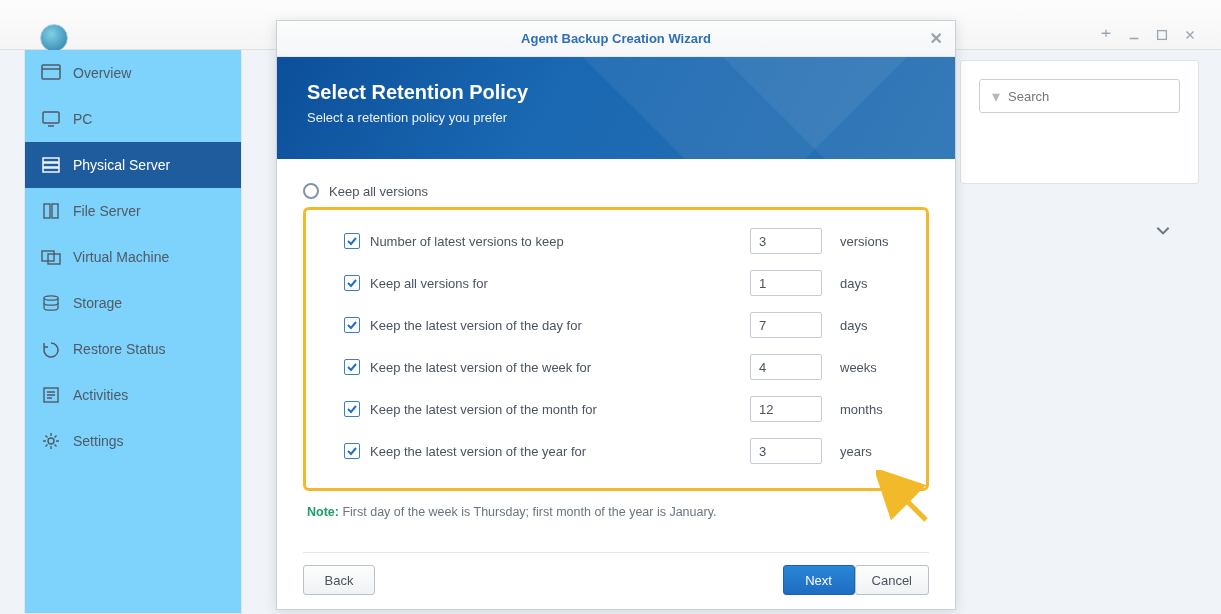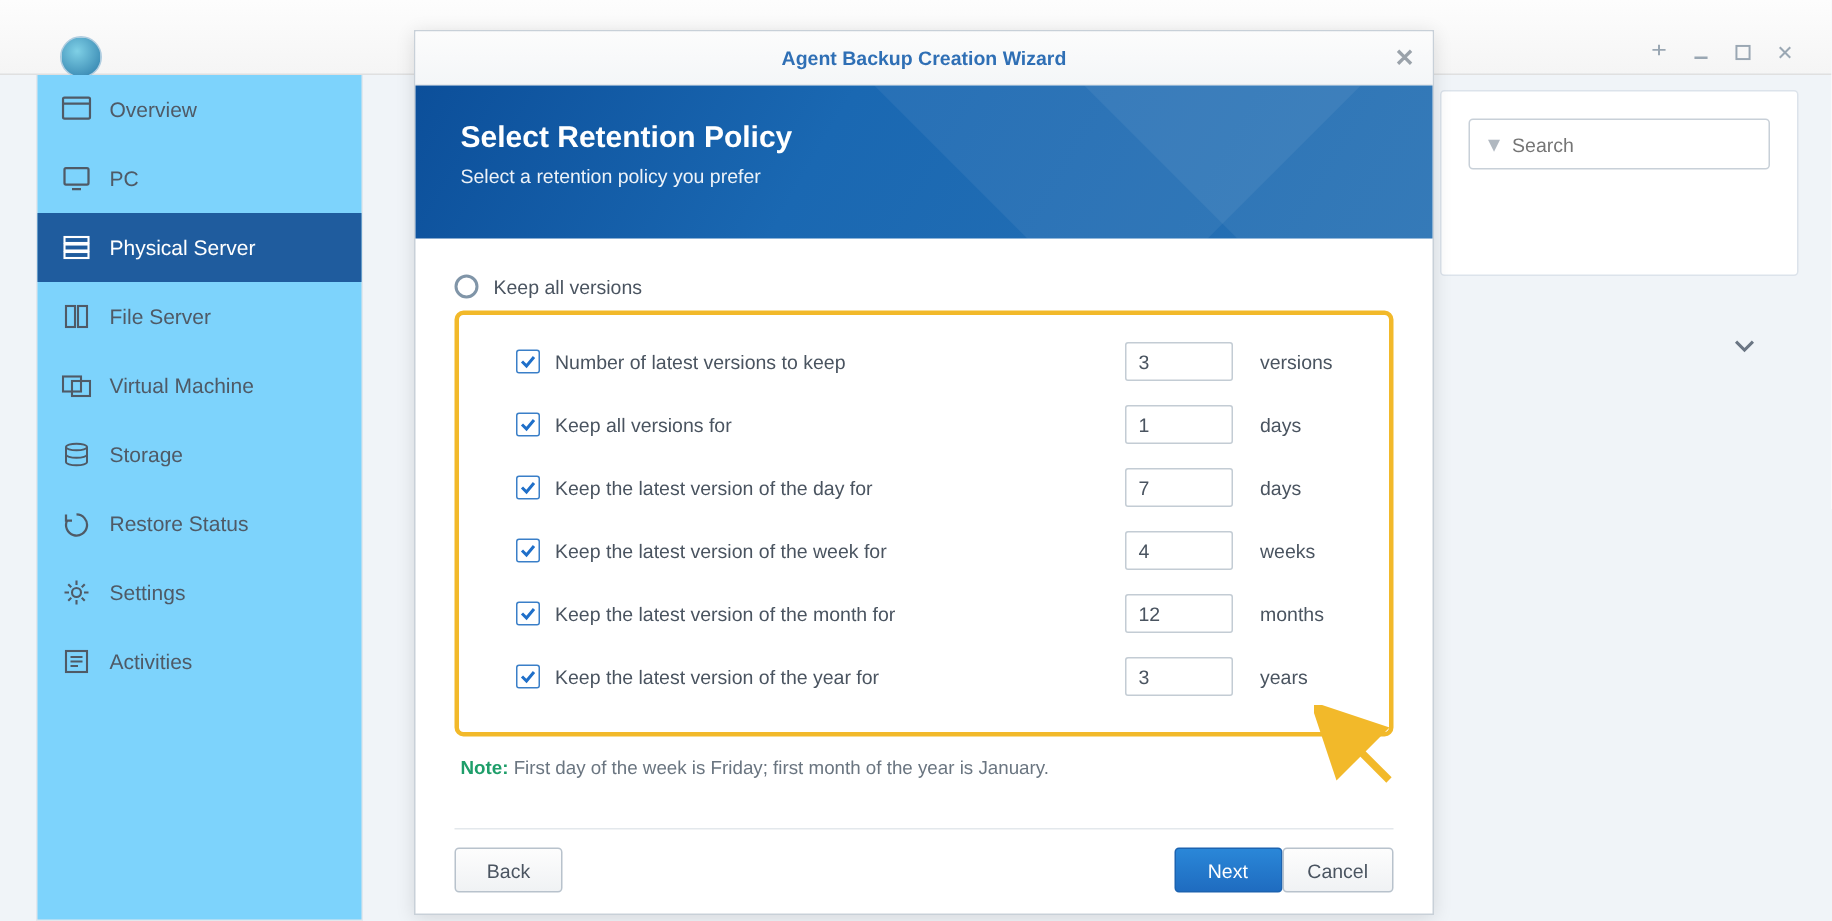--- a/index.html
+++ b/index.html
@@ -215,34 +215,34 @@
       <svg width="20" height="18" viewBox="0 0 20 18">
           <path d="M10 3a7 7 0 1 1-6.3 4" fill="none" stroke="currentColor" stroke-width="1.5"></path>
           <path d="M3 3v4h4" fill="none" stroke="currentColor" stroke-width="1.5"></path>
         </svg>
     </span>
     <span>Restore Status</span>
   </div>
   <div class="side-item">
     <span class="side-icon">
       <svg width="20" height="18" viewBox="0 0 20 18">
+          <rect x="3" y="2" width="14" height="14" fill="none" stroke="currentColor" stroke-width="1.4"></rect>
+          <path d="M6 6h8M6 9h8M6 12h5" stroke="currentColor" stroke-width="1.3"></path>
+        </svg>
+    </span>
+    <span>Activities</span>
+  </div>
+  <div class="side-item">
+    <span class="side-icon">
+      <svg width="20" height="18" viewBox="0 0 20 18">
           <circle cx="10" cy="9" r="3" fill="none" stroke="currentColor" stroke-width="1.4"></circle>
           <path d="M10 1v3M10 14v3M2 9h3M15 9h3M4.5 3.5l2 2M13.5 12.5l2 2M15.5 3.5l-2 2M6.5 12.5l-2 2" stroke="currentColor" stroke-width="1.4"></path>
         </svg>
     </span>
     <span>Settings</span>
-  </div>
-  <div class="side-item">
-    <span class="side-icon">
-      <svg width="20" height="18" viewBox="0 0 20 18">
-          <rect x="3" y="2" width="14" height="14" fill="none" stroke="currentColor" stroke-width="1.4"></rect>
-          <path d="M6 6h8M6 9h8M6 12h5" stroke="currentColor" stroke-width="1.3"></path>
-        </svg>
-    </span>
-    <span>Activities</span>
   </div>
 </nav>
 
 <aside class="rightpanel">
   <div class="searchwrap">
     <svg width="14" height="14" viewBox="0 0 16 16">
         <circle cx="7" cy="7" r="5" fill="none" stroke="#7a868f" stroke-width="1.6"></circle>
         <path d="M11 11l4 4" stroke="#7a868f" stroke-width="1.6"></path>
       </svg>
     <span style="color:#b0b8c0;margin:0 2px 0 4px">▾</span>
@@ -331,21 +331,21 @@
             </svg>
           </span>
         <span class="method-label">Keep the latest version of the year for</span>
         <input class="method-input" value="3" style="">
         <span class="unit">years</span>
       </div>
     </div>
 
     <div class="note">
       <span class="note-label">Note:</span>
-      <span class="note-text">First day of the week is Friday; first month of the year is January.</span>
+      <span class="note-text">First day of the week is Thursday; first month of the year is January.</span>
     </div>
   </div>
 
   <div class="dlg-footer">
     <button class="btn">Back</button>
     <div class="footer-right">
       <button class="btn primary">Next</button>
       <button class="btn">Cancel</button>
     </div>
   </div>

